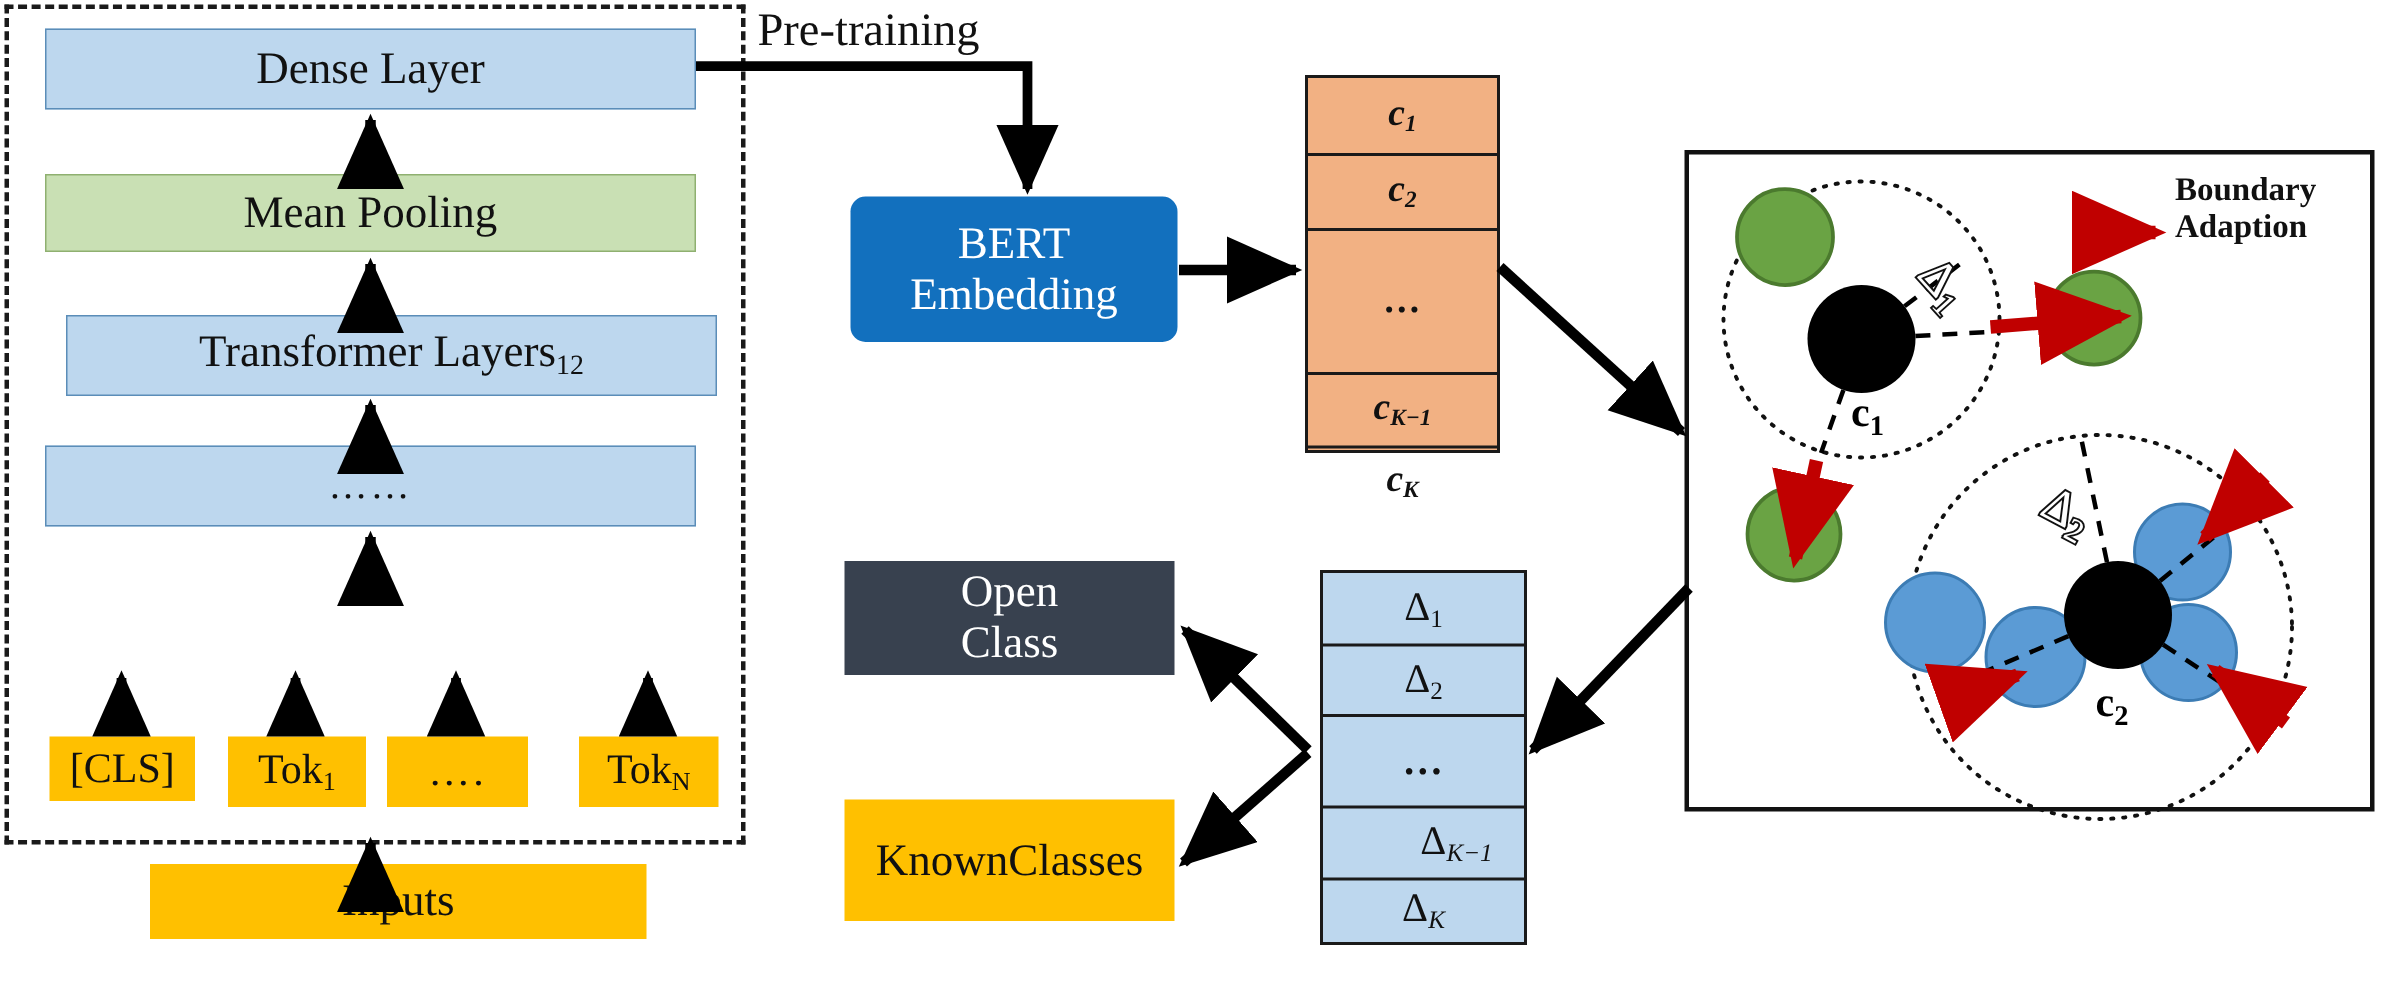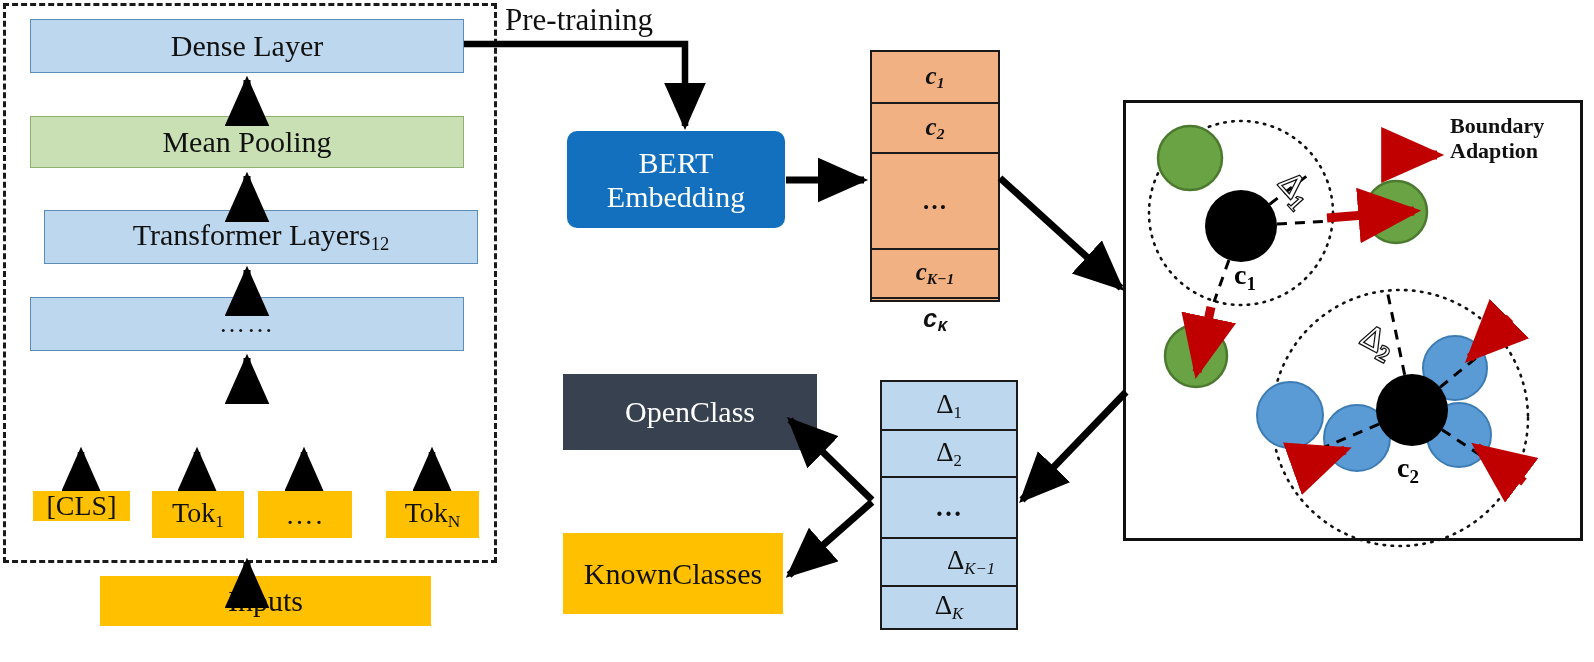--- a/index.html
+++ b/index.html
@@ -58,21 +58,21 @@
 
   <div class="box blue-layer" style="left:44px;top:210px;width:434px;height:54px;">
     <span><span>Transformer Layers</span><span class="sub">12</span></span>
   </div>
 
   <div class="box blue-layer" style="left:30px;top:297px;width:434px;height:54px;">
     <span style="font-size:26px;letter-spacing:2px;">……</span>
   </div>
 
 
-  <div class="box yellow-box" style="left:33px;top:491px;width:97px;height:30px;">
+  <div class="box yellow-box" style="left:33px;top:491px;width:97px;height:43px;">
     <span>[CLS]</span>
   </div>
   <div class="box yellow-box" style="left:152px;top:491px;width:92px;height:47px;">
     <span><span>Tok</span><span class="sub">1</span></span>
   </div>
   <div class="box yellow-box" style="left:258px;top:491px;width:94px;height:47px;">
     <span style="letter-spacing:2px;">….</span>
   </div>
   <div class="box yellow-box" style="left:386px;top:491px;width:93px;height:47px;">
     <span><span>Tok</span><span class="sub">N</span></span>
@@ -82,21 +82,21 @@
     <span>Inputs</span>
   </div>
 
   <div class="lbl pretrain-lbl" style="left:505px;top:2px;">Pre-training</div>
 
   <div class="box bert-box" style="left:567px;top:131px;width:218px;height:97px;flex-direction:column;border-radius:10px;">
     <span>BERT</span>
     <span>Embedding</span>
   </div>
 
-  <div class="box open-box" style="left:563px;top:374px;width:254px;height:76px;flex-direction:row;">
+  <div class="box open-box" style="left:563px;top:374px;width:220px;height:76px;flex-direction:column;">
     <span>Open</span>
     <span>Class</span>
   </div>
 
   <div class="box yellow-box" style="left:563px;top:533px;width:220px;height:81px;flex-direction:row;font-size:30px;">
     <span>Known</span>
     <span>Classes</span>
   </div>
 
   <div class="vec vec-c" style="left:870px;top:50px;width:130px;height:252px;">
@@ -105,21 +105,21 @@
     </div>
     <div class="cell" style="height:50px;">
       <span class="cnode ital"><span>c</span><span class="sub">2</span></span>
     </div>
     <div class="cell" style="height:96px;">
       <span class="cnode" style="letter-spacing:1px;"><span>…</span></span>
     </div>
     <div class="cell" style="height:49px;">
       <span class="cnode ital"><span>c</span><span class="sub">K−1</span></span>
     </div>
-    <div class="cell" style="height:47px;font-family:Liberation Mono, monospace;">
+    <div class="cell" style="height:47px;">
       <span class="cnode ital"><span>c</span><span class="sub">K</span></span>
     </div>
   </div>
 
   <div class="vec vec-d" style="left:880px;top:380px;width:138px;height:250px;">
     <div class="cell" style="height:47px;">
       <span class="dnode"><span>Δ</span><span class="sub">1</span></span>
     </div>
     <div class="cell" style="height:47px;">
       <span class="dnode"><span>Δ</span><span class="sub">2</span></span>

